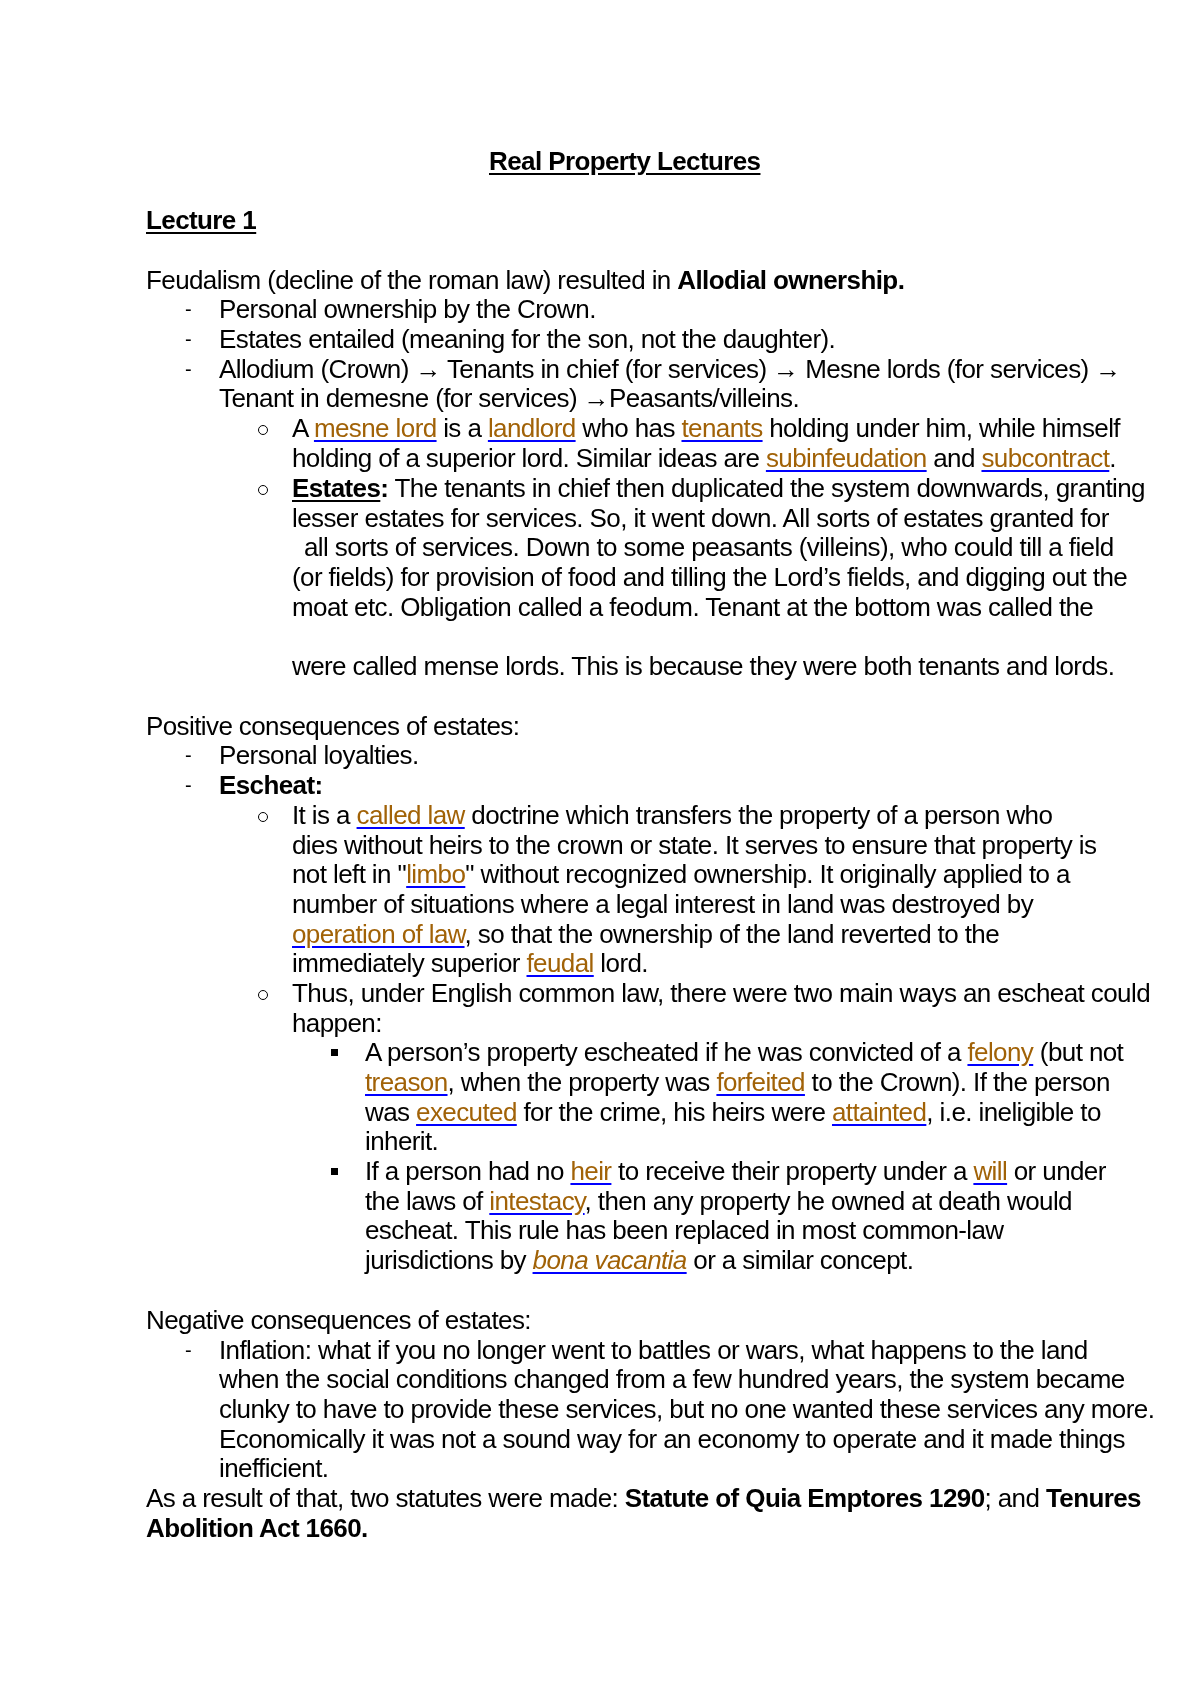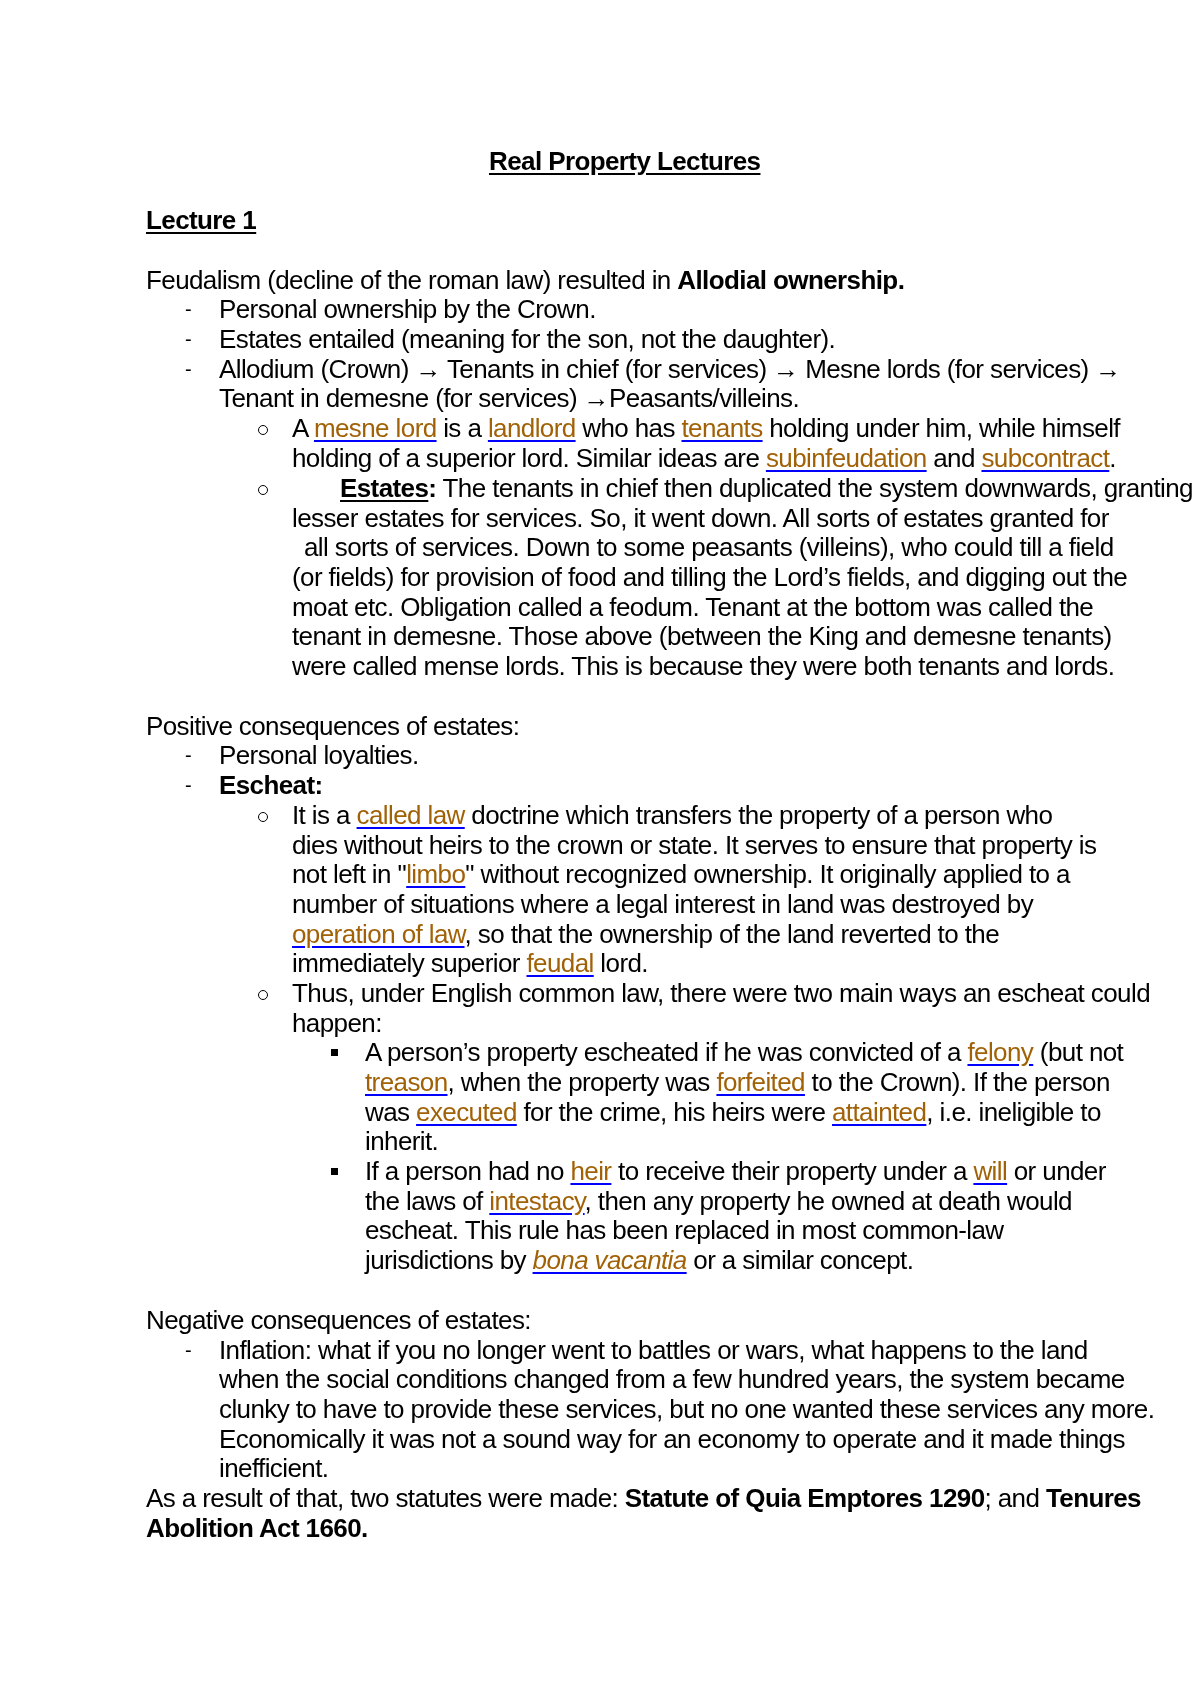--- a/index.html
+++ b/index.html
@@ -37,28 +37,27 @@
 
   <div class="circ" style="left:258px;top:425px;"></div>
   <div class="ln" style="left:292px;top:416px;">
     <span>A </span><a class="lnk">mesne lord</a><span> is a </span><a class="lnk">landlord</a><span> who has </span><a class="lnk">tenants</a><span> holding under him, while himself</span>
   </div>
   <div class="ln" style="left:292px;top:446px;">
     <span>holding of a superior lord. Similar ideas are </span><a class="lnk">subinfeudation</a><span> and </span><a class="lnk">subcontract</a><span>.</span>
   </div>
 
   <div class="circ" style="left:258px;top:485px;"></div>
-  <div class="ln" style="left:292px;top:476px;margin-left:48px;">
+  <div class="ln" style="left:292px;top:476px;">
     <span class="b u">Estates</span><span class="b">:</span><span> The tenants in chief then duplicated the system downwards, granting</span>
   </div>
   <div class="ln" style="left:292px;top:506px;">lesser estates for services.  So, it went down.  All sorts of estates granted for</div>
   <div class="ln" style="left:292px;top:535px;margin-left:12px;">all sorts of services.  Down to some peasants (villeins), who could till a field</div>
   <div class="ln" style="left:292px;top:565px;">(or fields) for provision of food and tilling the Lord’s fields, and digging out the</div>
   <div class="ln" style="left:292px;top:595px;">moat etc.  Obligation called a feodum.  Tenant at the bottom was called the</div>
-  <div class="ln" style="left:292px;top:624px;">tenant in demesne.  Those above (between the King and demesne tenants)</div>
   <div class="ln" style="left:292px;top:654px;">were called mense lords.  This is because they were both tenants and lords.</div>
 
   <div class="ln" style="left:146px;top:714px;">Positive consequences of estates:</div>
   <div class="mk" style="left:185px;top:743px;">-</div>
   <div class="ln" style="left:219px;top:743px;">Personal loyalties.</div>
   <div class="mk" style="left:185px;top:773px;">-</div>
   <div class="ln b" style="left:219px;top:773px;">Escheat:</div>
 
   <div class="circ" style="left:258px;top:812px;"></div>
   <div class="ln" style="left:292px;top:803px;">

